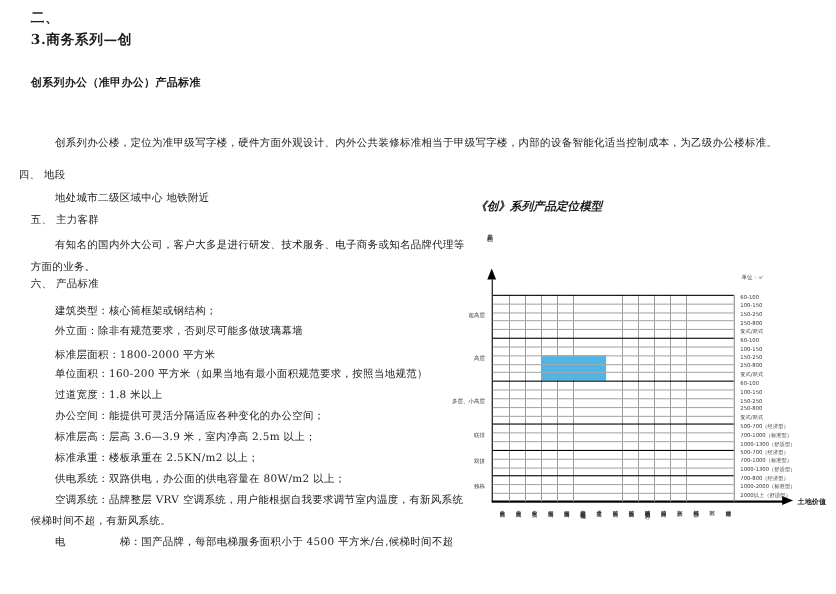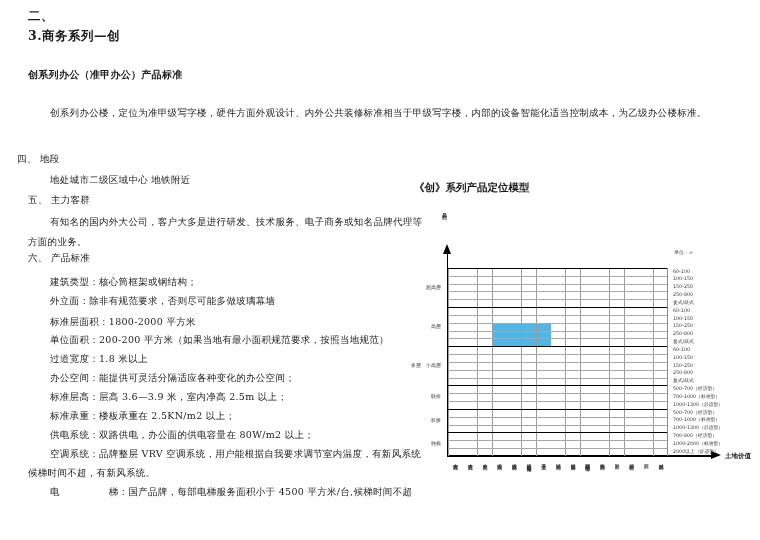--- a/index.html
+++ b/index.html
@@ -5,22 +5,22 @@
   html,body{margin:0;padding:0;}
   body{
     width:760px;height:540px;position:relative;background:#ffffff;
     font-family:"DejaVu Serif","Liberation Serif",serif;color:#1c1c1c;
     overflow:hidden;
   }
   .line{position:absolute;white-space:nowrap;font-size:9.5px;letter-spacing:0.3px;}
   .t-h1{font-weight:bold;font-size:12.5px;letter-spacing:0.5px;}
   .t-h3{font-weight:bold;font-size:10px;text-align:center;}
   
-  .chart-title{position:absolute;left:414px;top:181px;font-weight:bold;font-size:10.5px;
-    font-family:"DejaVu Sans","Liberation Sans",sans-serif;}
+  .chart-title{position:absolute;left:432px;top:181px;font-weight:bold;font-size:10.5px;
+    font-family:"DejaVu Sans","Liberation Sans",sans-serif;font-style:italic;}
   #plot{position:absolute;left:448px;top:268px;width:220px;height:188px;
     border-right:0.8px solid #8a8a8a;box-sizing:border-box;}
   #hl{position:absolute;background:#4FB6E8;}
   #colgrid{position:absolute;left:0;top:0;width:100%;height:100%;pointer-events:none;
     background:repeating-linear-gradient(90deg,#9a9a9a 0 0.6px,transparent 0.6px 14.666px);}
   #bands{position:absolute;left:0;top:0;width:100%;height:100%;display:flex;flex-direction:column;}
   .band{box-sizing:border-box;border-top:1.6px solid #000;display:flex;flex-direction:column;}
   .band .row{flex:1;box-sizing:border-box;border-bottom:0.6px solid #a8a8a8;}
   .band .row:last-child{border-bottom:none;}
   #axis-x{position:absolute;left:447px;top:455.4px;width:266px;height:1.6px;background:#000;}
@@ -46,31 +46,31 @@
   #xcats div{position:absolute;top:0;font-size:4.8px;color:#333;line-height:1.05;letter-spacing:0.3px;
     writing-mode:vertical-rl;text-orientation:upright;
     font-family:"DejaVu Sans","Liberation Sans",sans-serif;}
 </style>
 </head>
 <body>
 
 <div class="line t-h1" style="top:8px;left:28px">二、</div>
 <div class="line t-h1" style="top:28px;left:28px">3.商务系列—创</div>
 <div class="line t-h3" style="top:68px;left:28px">创系列办公（准甲办公）产品标准</div>
-<div class="line" style="top:107px;left:50px">创系列办公楼，定位为准甲级写字楼，硬件方面外观设计、内外公共装修标准相当于甲级写字楼，内部的设备智能化适当控制成本，为乙级办公楼标准。</div>
+<div class="line" style="top:124px;left:50px">创系列办公楼，定位为准甲级写字楼，硬件方面外观设计、内外公共装修标准相当于甲级写字楼，内部的设备智能化适当控制成本，为乙级办公楼标准。</div>
 <div class="line" style="top:153px;left:17px">四、 地段</div>
 <div class="line" style="top:174px;left:50px">地处城市二级区域中心 地铁附近</div>
 <div class="line" style="top:194px;left:28px">五、 主力客群</div>
 <div class="line" style="top:216px;left:50px">有知名的国内外大公司，客户大多是进行研发、技术服务、电子商务或知名品牌代理等</div>
 <div class="line" style="top:236px;left:28px">方面的业务。</div>
 <div class="line" style="top:252px;left:28px">六、 产品标准</div>
 <div class="line" style="top:276px;left:50px">建筑类型：核心筒框架或钢结构；</div>
 <div class="line" style="top:295px;left:50px">外立面：除非有规范要求，否则尽可能多做玻璃幕墙</div>
 <div class="line" style="top:316px;left:50px">标准层面积：1800-2000 平方米</div>
-<div class="line" style="top:334px;left:50px">单位面积：200-200 平方米（如果当地有最小面积规范要求，按照当地规范）</div>
+<div class="line" style="top:334px;left:50px">单位面积：160-200 平方米（如果当地有最小面积规范要求，按照当地规范）</div>
 <div class="line" style="top:353px;left:50px">过道宽度：1.8 米以上</div>
 <div class="line" style="top:372px;left:50px">办公空间：能提供可灵活分隔适应各种变化的办公空间；</div>
 <div class="line" style="top:391px;left:50px">标准层高：层高 3.6—3.9 米，室内净高 2.5m 以上；</div>
 <div class="line" style="top:410px;left:50px">标准承重：楼板承重在 2.5KN/m2 以上；</div>
 <div class="line" style="top:429px;left:50px">供电系统：双路供电，办公面的供电容量在 80W/m2 以上；</div>
 <div class="line" style="top:448px;left:50px">空调系统：品牌整层 VRV 空调系统，用户能根据自我要求调节室内温度，有新风系统</div>
 <div class="line" style="top:467px;left:28px">候梯时间不超，有新风系统。</div>
 <div class="line" style="top:486px;left:50px">电　　　　　梯：国产品牌，每部电梯服务面积小于 4500 平方米/台,候梯时间不超</div>
 
 <div class="chart-title">《创》系列产品定位模型</div>

